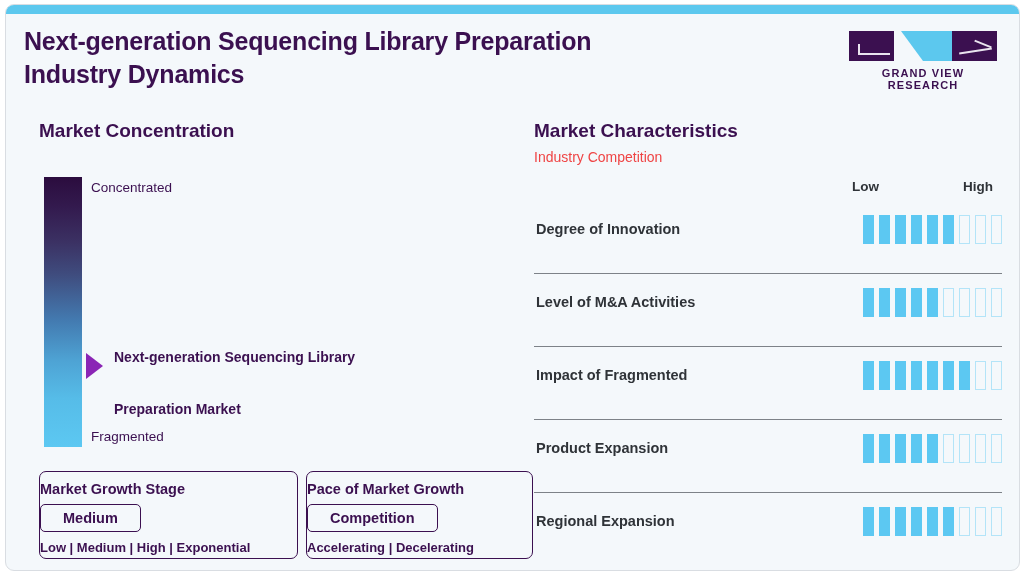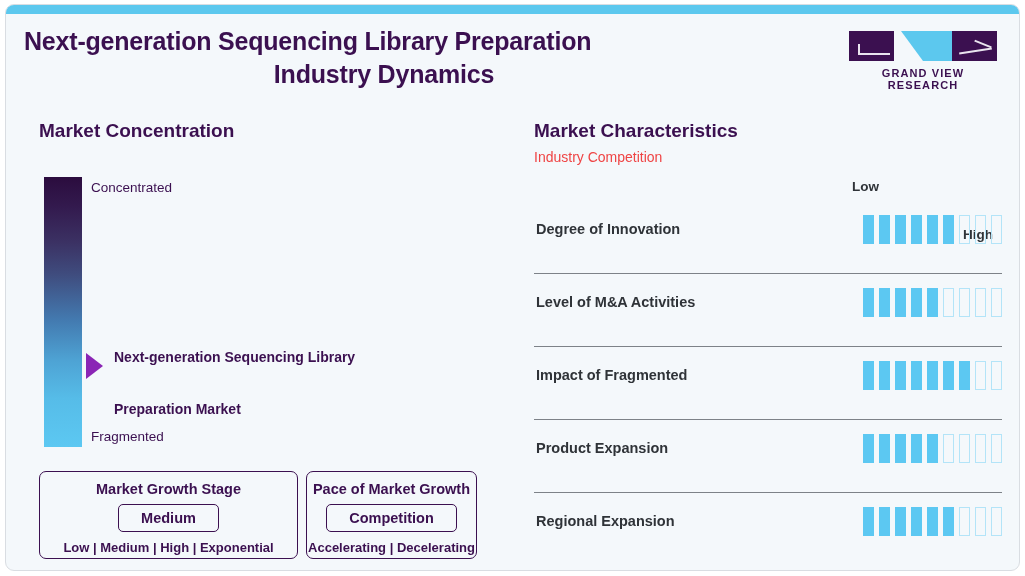--- a/index.html
+++ b/index.html
@@ -44,21 +44,21 @@
     position: absolute;
     left: 18px;
     top: 20px;
     width: 720px;
     font-size: 25px;
     font-weight: bold;
     line-height: 1.32;
     color: #3b1050;
     letter-spacing: -0.2px;
   }
-  .title .l2 { display: block; text-align: center; }
+  .title .l2 { display: block; }
 
   
   .logo {
     position: absolute;
     right: 22px;
     top: 26px;
     width: 148px;
     height: 50px;
   }
   .logo-marks {
@@ -189,24 +189,23 @@
   .marker-label .l2 { display: block; margin-top: 32px; }
 
   
   .stat-box {
     position: absolute;
     top: 466px;
     height: 88px;
     border: 1.4px solid #3b1050;
     border-radius: 7px;
     box-sizing: border-box;
-    text-align: center;
   }
   #box-growth-stage { left: 33px; width: 259px; }
-  #box-growth-pace { left: 300px; width: 171px; }
+  #box-growth-pace { left: 300px; width: 227px; }
   .stat-title {
     margin-top: 9px;
     font-size: 14.5px;
     font-weight: bold;
     color: #3b1050;
   }
   .stat-pill {
     display: inline-block;
     margin-top: 7px;
     padding: 5px 22px;
@@ -227,21 +226,21 @@
 
   
   .axis-lbl {
     position: absolute;
     top: 174px;
     font-size: 13.5px;
     font-weight: bold;
     color: #2f3338;
   }
   #axis-low { left: 846px; }
-  #axis-high { left: 957px; margin-top: 48px; }
+  #axis-high { left: 957px; }
 
   #char-rows {
     position: absolute;
     left: 528px;
     top: 196px;
     width: 468px;
   }
   .char-row {
     position: relative;
     height: 72px;

